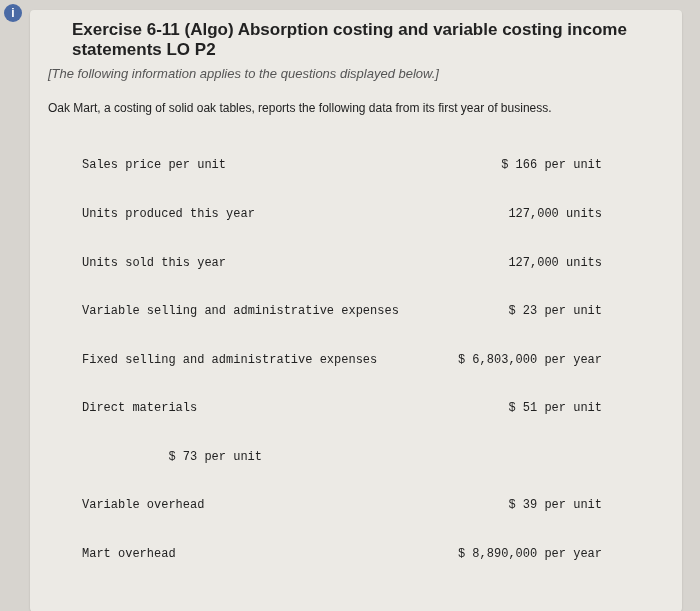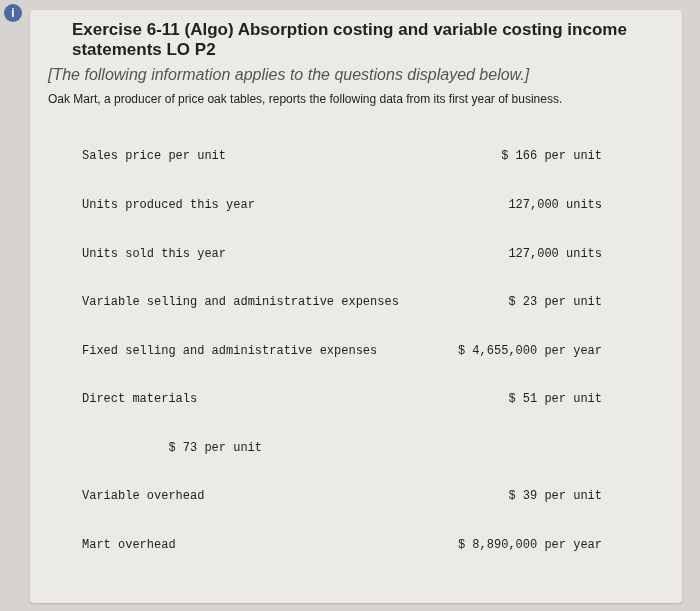--- a/index.html
+++ b/index.html
@@ -2,42 +2,42 @@
 <html><head>
 <meta charset="utf-8">
 <style>
   * { box-sizing: border-box; margin: 0; padding: 0; }
   body { font-family: Arial, Helvetica, sans-serif; background: #d7d4cf; width: 700px; height: 611px; overflow: hidden; font-size: 12px; color: #222; }
   .page { padding: 10px 18px 0 30px; }
   .top-card { background: #eceae5; border-radius: 4px; padding: 10px 18px 18px 18px; box-shadow: 0 1px 2px rgba(0,0,0,0.15); position: relative; }
   .info-dot { position: absolute; left: -26px; top: -6px; width: 18px; height: 18px; border-radius: 50%; background: #4a6aa5; color: #fff; font-weight: bold; display:flex; align-items:center; justify-content:center; font-size:12px;}
   .req { color: #a23b2f; font-weight: bold; margin-bottom: 4px; }
   .ex-title { font-weight: bold; margin-bottom: 6px; font-size: 17px; margin-left: 24px;}
-  .italic { font-style: italic; color: #555; margin-bottom: 8px; font-size: 16px; }
+  .italic { font-style: italic; color: #555; margin-bottom: 20px; font-size: 13px; }
   .desc { margin-bottom: 10px; font-size: 12px; }
   .data-block { font-family: "Courier New", monospace; font-size: 12px; line-height: 1.35; white-space: pre; }
   .data-row { display: flex; margin-left: 34px; }
   .data-label { width: 340px; }
   .data-val { width: 180px; text-align: right; }
 </style>
 </head>
 <body>
 
 <div class="page">
   <div class="top-card">
     <div class="info-dot">i</div>
     <div class="ex-title">Exercise 6-11 (Algo) Absorption costing and variable costing income statements LO P2</div>
     <div class="italic">[The following information applies to the questions displayed below.]</div>
-    <div class="desc">Oak Mart, a producer of price oak tables, reports the following data from its first year of business.</div>
+    <div class="desc">Oak Mart, a costing of solid oak tables, reports the following data from its first year of business.</div>
     <div class="data-block">
       <div class="data-row"><span class="data-label">Sales price per unit</span><span class="data-val">$ 166 per unit</span></div>
       <div class="data-row"><span class="data-label">Units produced this year</span><span class="data-val">127,000 units</span></div>
       <div class="data-row"><span class="data-label">Units sold this year</span><span class="data-val">127,000 units</span></div>
       <div class="data-row"><span class="data-label">Variable selling and administrative expenses</span><span class="data-val">$ 23 per unit</span></div>
-      <div class="data-row"><span class="data-label">Fixed selling and administrative expenses</span><span class="data-val">$ 4,655,000 per year</span></div>
+      <div class="data-row"><span class="data-label">Fixed selling and administrative expenses</span><span class="data-val">$ 6,803,000 per year</span></div>
       <div class="data-row"><span class="data-label">Direct materials</span><span class="data-val">$ 51 per unit</span></div>
       <div class="data-row"><span class="data-val">$ 73 per unit</span></div>
       <div class="data-row"><span class="data-label">Variable overhead</span><span class="data-val">$ 39 per unit</span></div>
       <div class="data-row"><span class="data-label">Mart overhead</span><span class="data-val">$ 8,890,000 per year</span></div>
     </div>
   </div>
 
 </div>
 
 </body></html>

